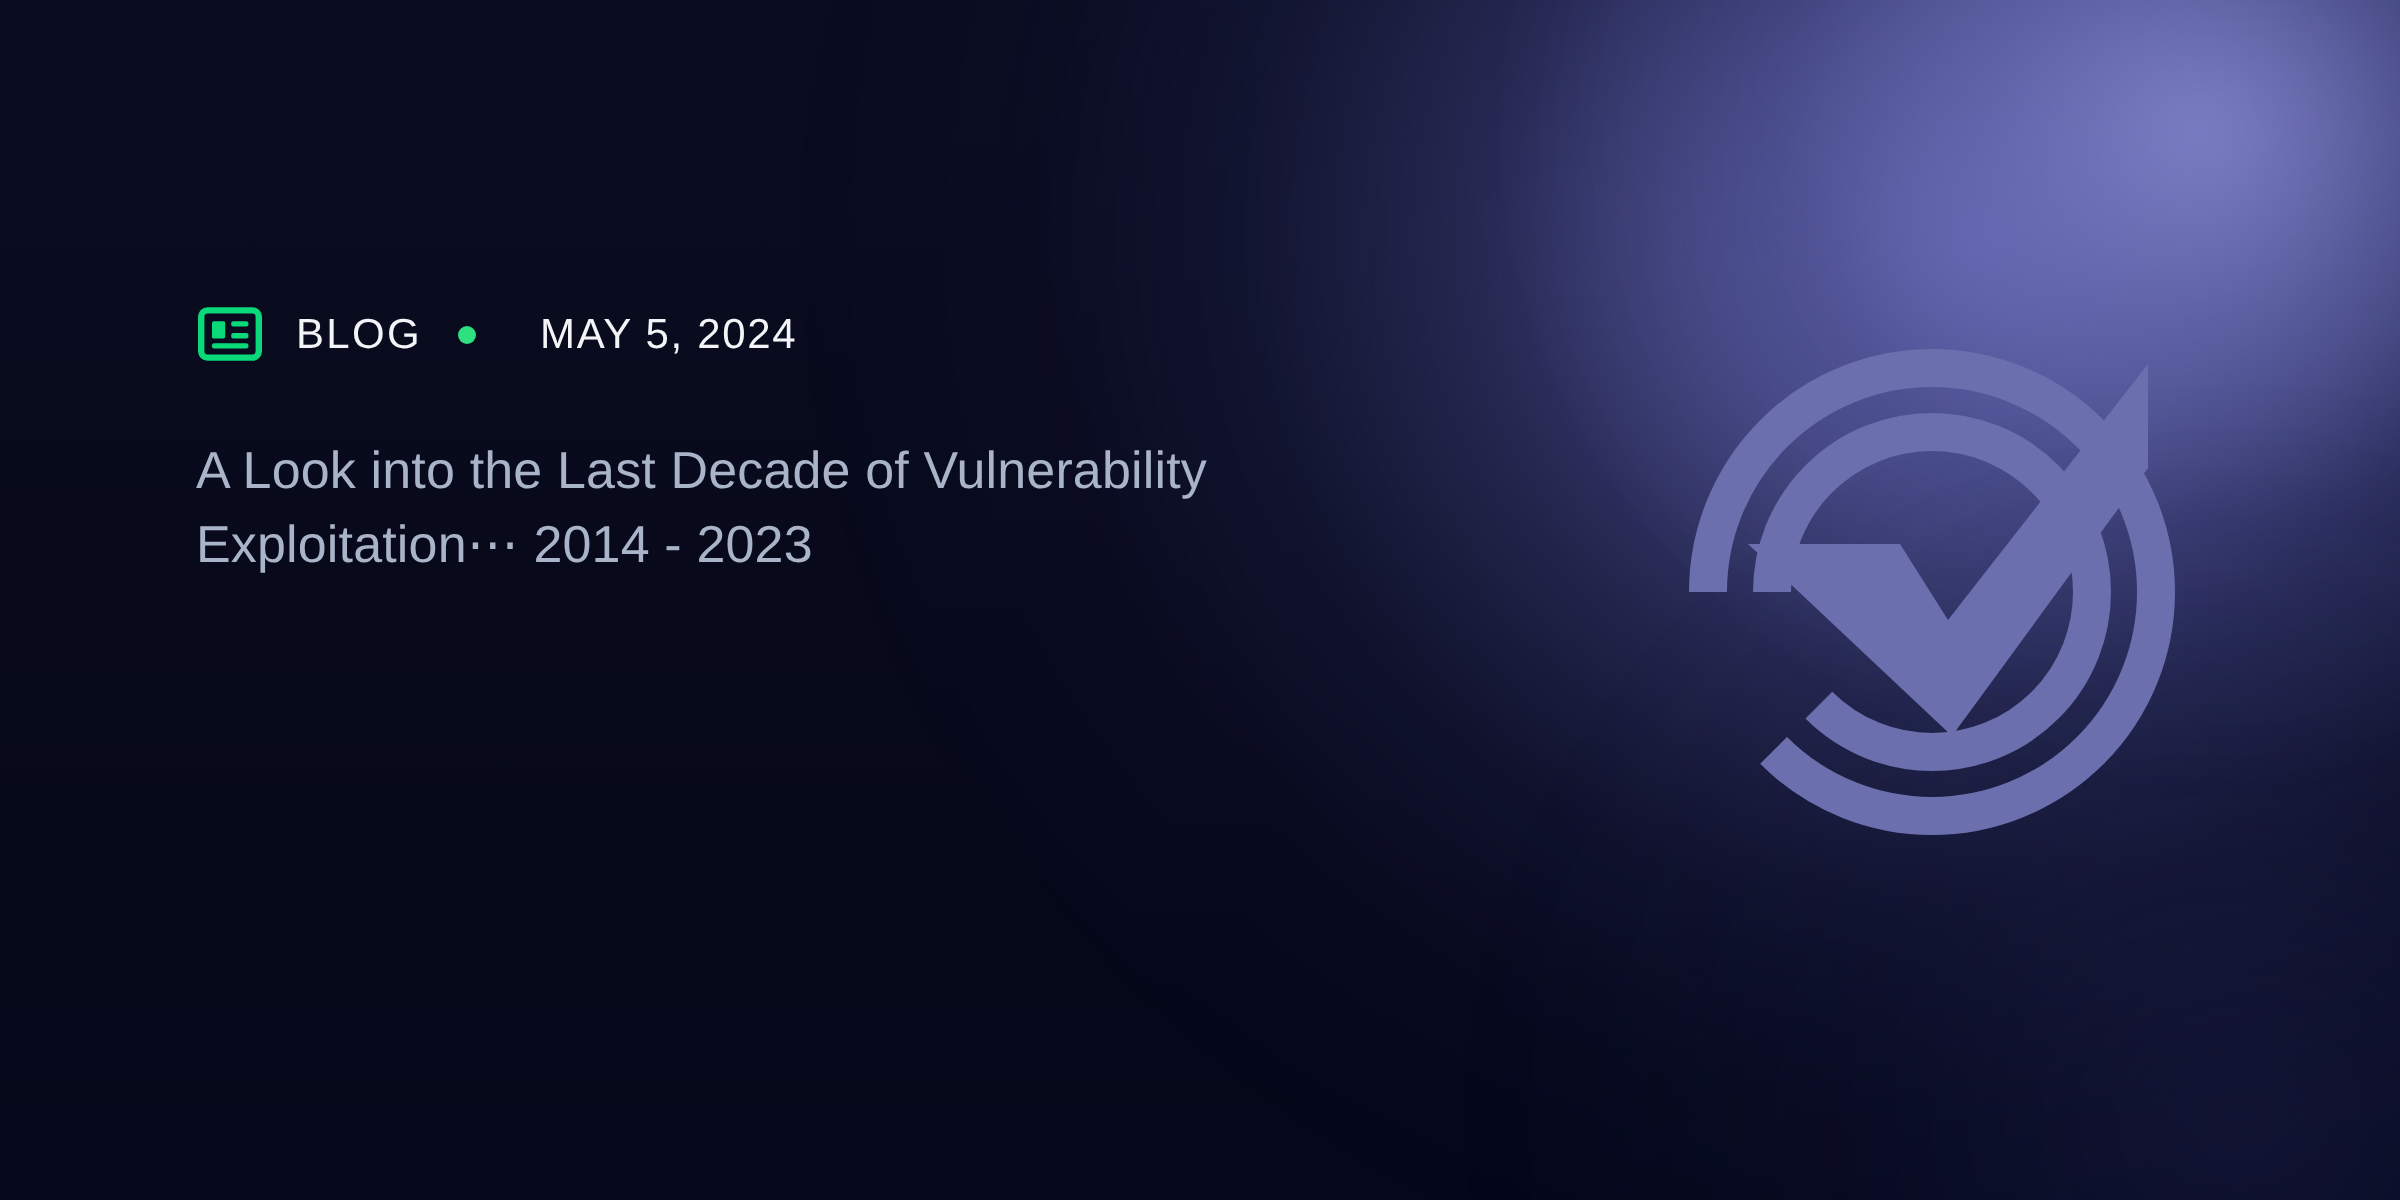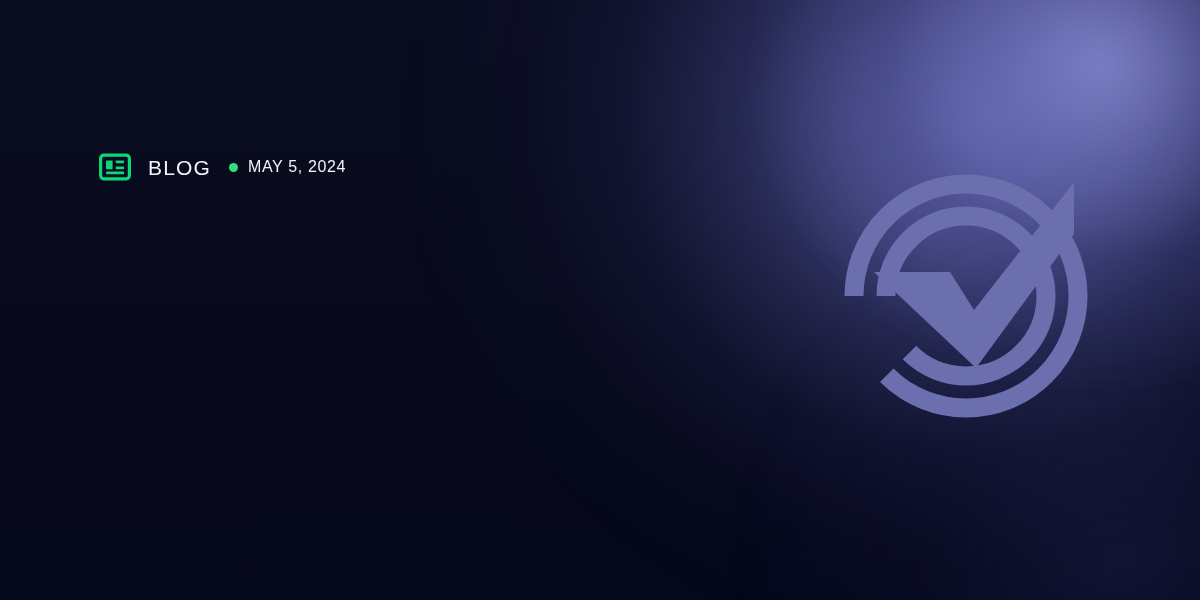--- a/index.html
+++ b/index.html
@@ -105,23 +105,23 @@
   }
   .meta-dot {
     margin-left: 18px;
     width: 9px;
     height: 9px;
     border-radius: 50%;
     background: #2ee07f;
     flex: 0 0 9px;
   }
   .meta-date {
-    margin-left: 10px;
+    margin-left: 32px;
     color: #f2f4f8;
-    font-size: 16px;
+    font-size: 21px;
     letter-spacing: 0.04em;
     line-height: 1;
     white-space: nowrap;
   }
 
   
   .title {
     margin-top: 42px;
     color: #ffffff;
     font-size: 37px;
@@ -174,20 +174,21 @@
       </svg>
 
       <span class="meta-label">BLOG</span>
 
       <span class="meta-dot"></span>
 
       <span class="meta-date">MAY 5, 2024</span>
     </div>
 
 
+    <p class="subtitle">A Look into the Last Decade of Vulnerability Exploitation⋯ 2014 - 2023</p>
 
   </div>
 
   <div class="logo">
     <svg viewBox="0 0 256 256" xmlns="http://www.w3.org/2000/svg">
       <defs>
 
         <mask id="ringGap">
           <rect x="0" y="0" width="256" height="256" fill="#fff"></rect>
           <polygon points="-10,128 128,128 26,230 -10,194" fill="#000"></polygon>

